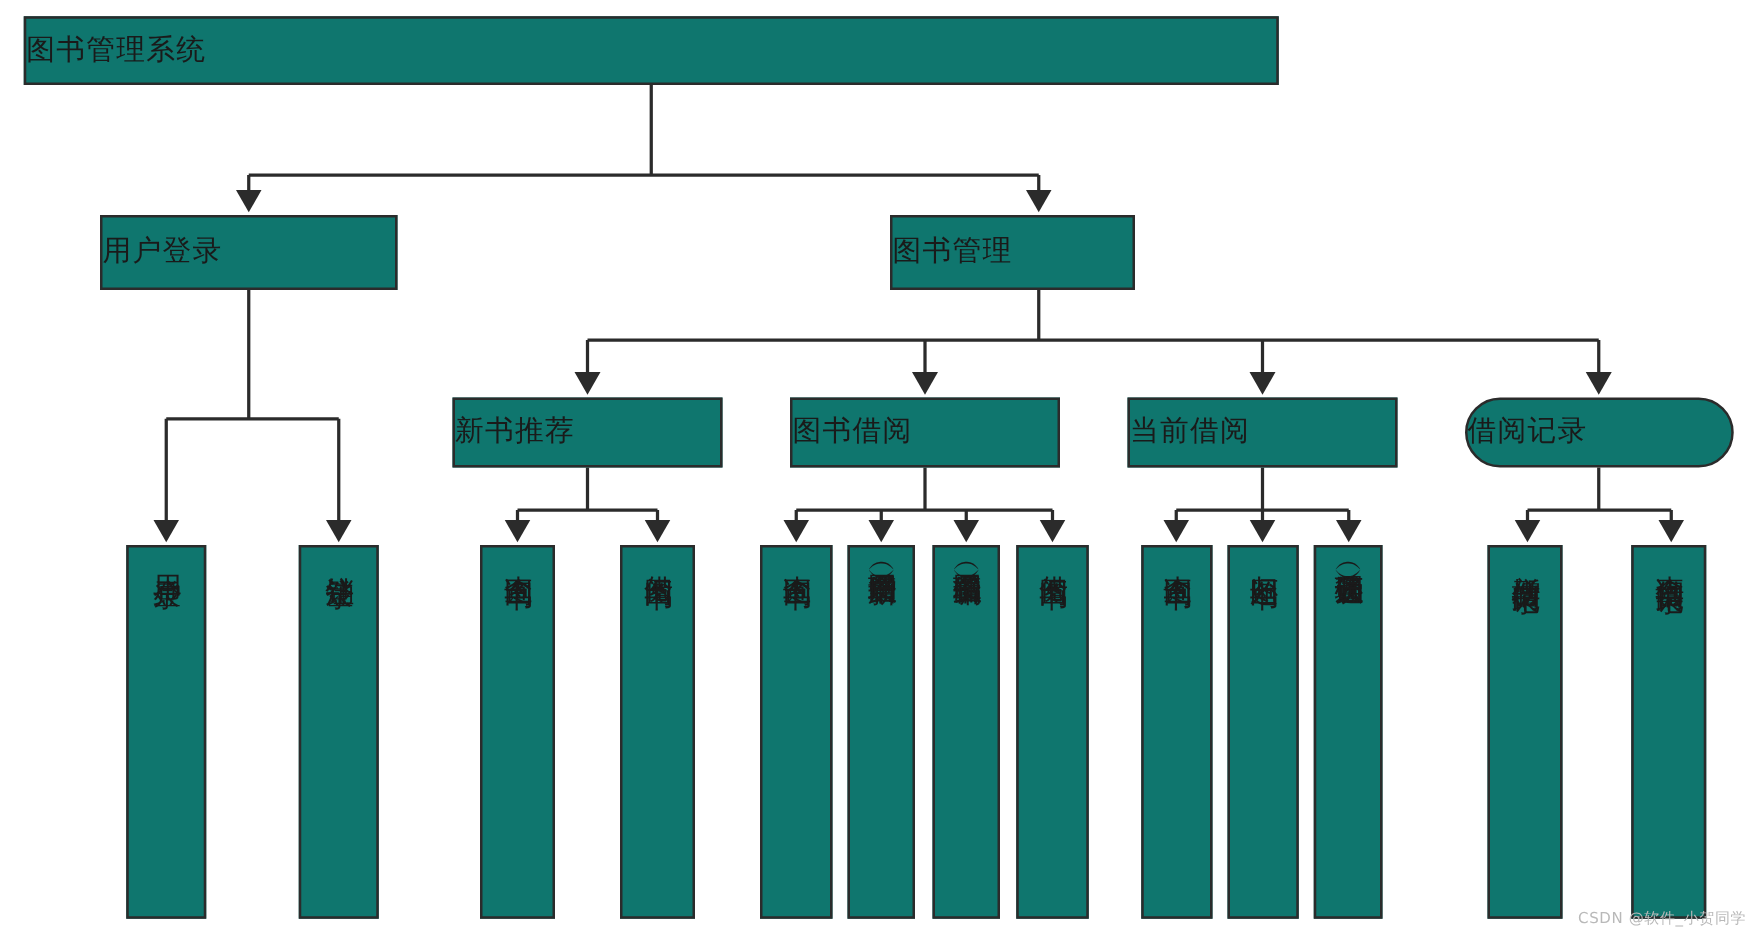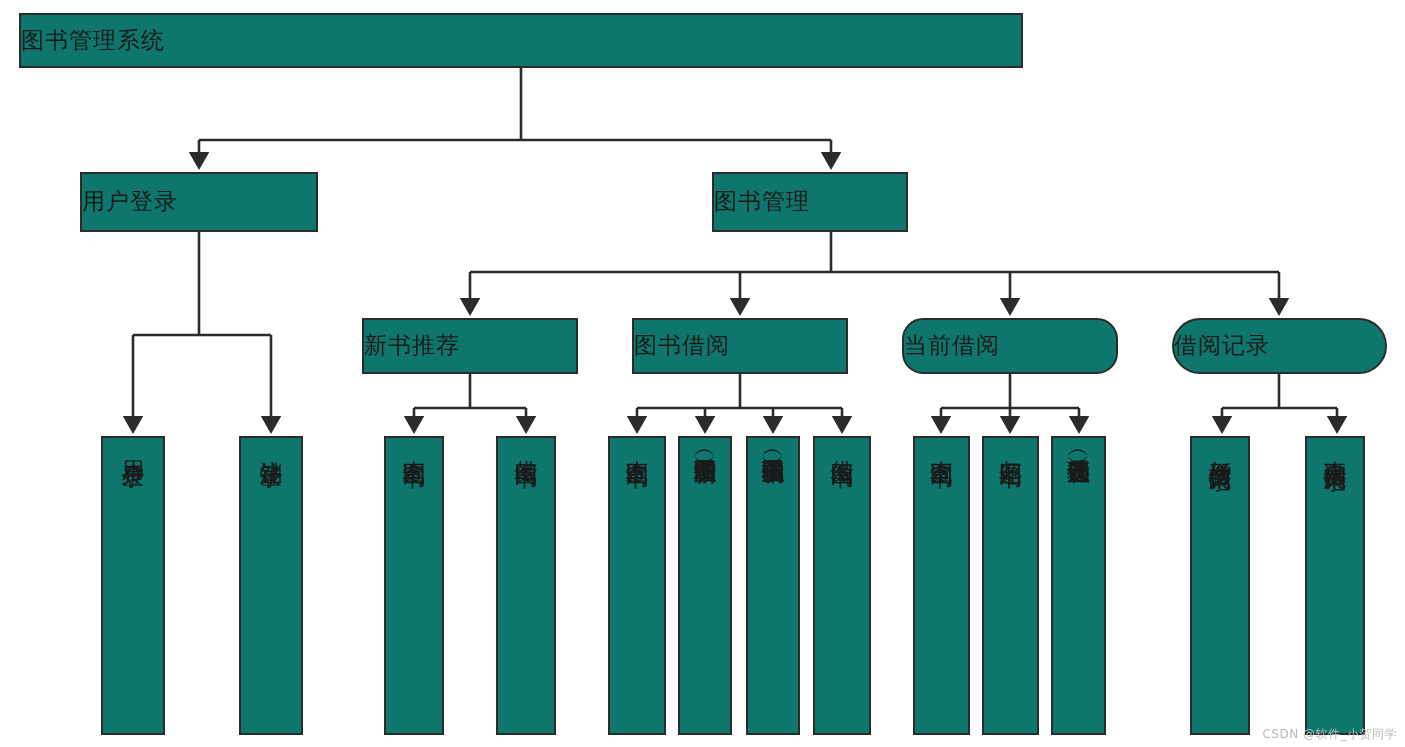--- a/index.html
+++ b/index.html
@@ -130,21 +130,21 @@
   <div class="node horiz" style="left:712px; top:172px; width:196px; height:60px;">
     <span>图书管理</span>
   </div>
 
   <div class="node horiz" style="left:632px; top:318px; width:216px; height:56px;">
     <span>图书借阅</span>
   </div>
   <div class="node horiz" style="left:362px; top:318px; width:216px; height:56px;">
     <span>新书推荐</span>
   </div>
-  <div class="node horiz" style="left:902px; top:318px; width:216px; height:56px;border-radius:21px;">
+  <div class="node horiz" style="left:902px; top:318px; width:216px; height:56px;">
     <span>当前借阅</span>
   </div>
   <div class="node horiz" style="left:1172px; top:318px; width:215px; height:56px;border-radius:28px;">
     <span>借阅记录</span>
   </div>
 
   <div class="node vert" style="left:101px; top:436px; width:64px; height:299px;">
     <span class="vtext">用户登录</span>
   </div>
   <div class="node vert" style="left:239px; top:436px; width:64px; height:299px;">

